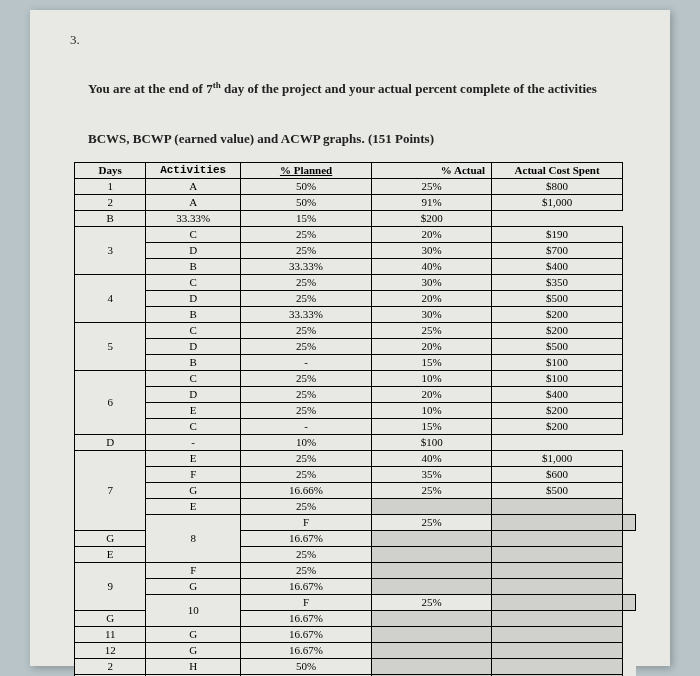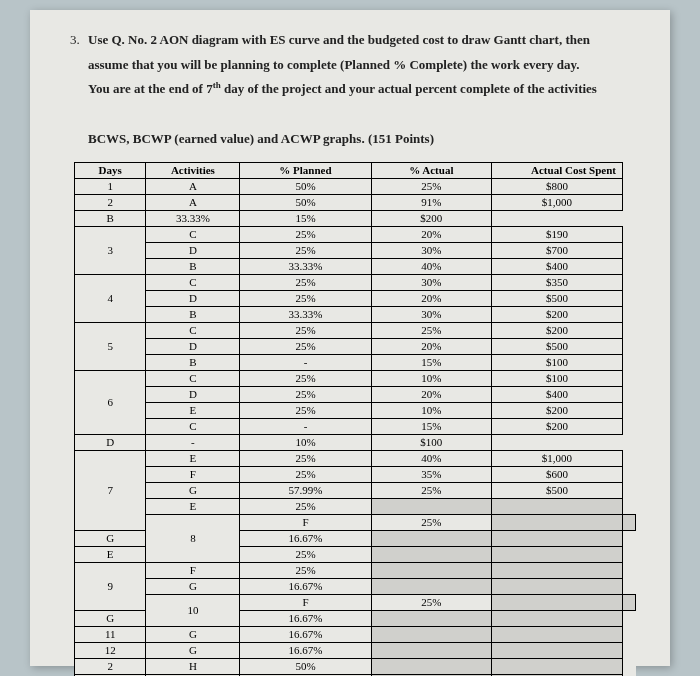--- a/index.html
+++ b/index.html
@@ -42,34 +42,34 @@
     }
     th, td {
       border: 1px solid #000;
       padding: 1px 6px;
       text-align: center;
       height: 15px;
       line-height: 13px;
     }
     th { font-weight: bold; }
     .col-days { width: 13%; }
-    .col-act { width: 17%; }
-    .col-plan { width: 24%; }
-    .col-actual { width: 22%; }
-    .col-spent { width: 24%; text-align: right; }
+    .col-act { width: 17%; font-family: Liberation Mono, monospace; }
+    .col-plan { width: 24%; text-decoration: underline; }
+    .col-actual { width: 22%; text-align: right; }
+    .col-spent { width: 24%; }
     .blank-cell { background: #d0d0cc; }
   </style>
 </head>
 <body>
 
 <div class="paper">
   <div class="question">
     <span class="qnum">3.</span>
-    <span class="bold">Use Q. No. 2 AON diagram with ES curve and the budgeted cost to draw Gantt chart, then</span><br>
-    <span class="bold">assume that you will be planning to complete (Planned % Complete) the work every day.</span><br>
+    <br>
+    <br>
     <span class="bold">You are at the end of 7</span><span class="bold sup">th</span><span class="bold"> day of the project and your actual percent complete of the activities</span><br>
     <br>
     <span class="bold">BCWS, BCWP (earned value) and ACWP graphs. </span><span class="bold">(151 Points)</span>
   </div>
 
   <table>
     <thead>
       <tr>
         <th class="col-days">Days</th>
         <th class="col-act">Activities</th>
@@ -195,21 +195,21 @@
           <td>$1,000</td>
         </tr>
         <tr>
           <td>F</td>
           <td>25%</td>
           <td>35%</td>
           <td>$600</td>
         </tr>
         <tr>
           <td>G</td>
-          <td>57.99%</td>
+          <td>16.66%</td>
           <td>25%</td>
           <td>$500</td>
         </tr>
         <tr>
           <td>E</td>
           <td>25%</td>
           <td class="blank-cell"></td>
           <td class="blank-cell"></td>
         </tr>
         <tr>

